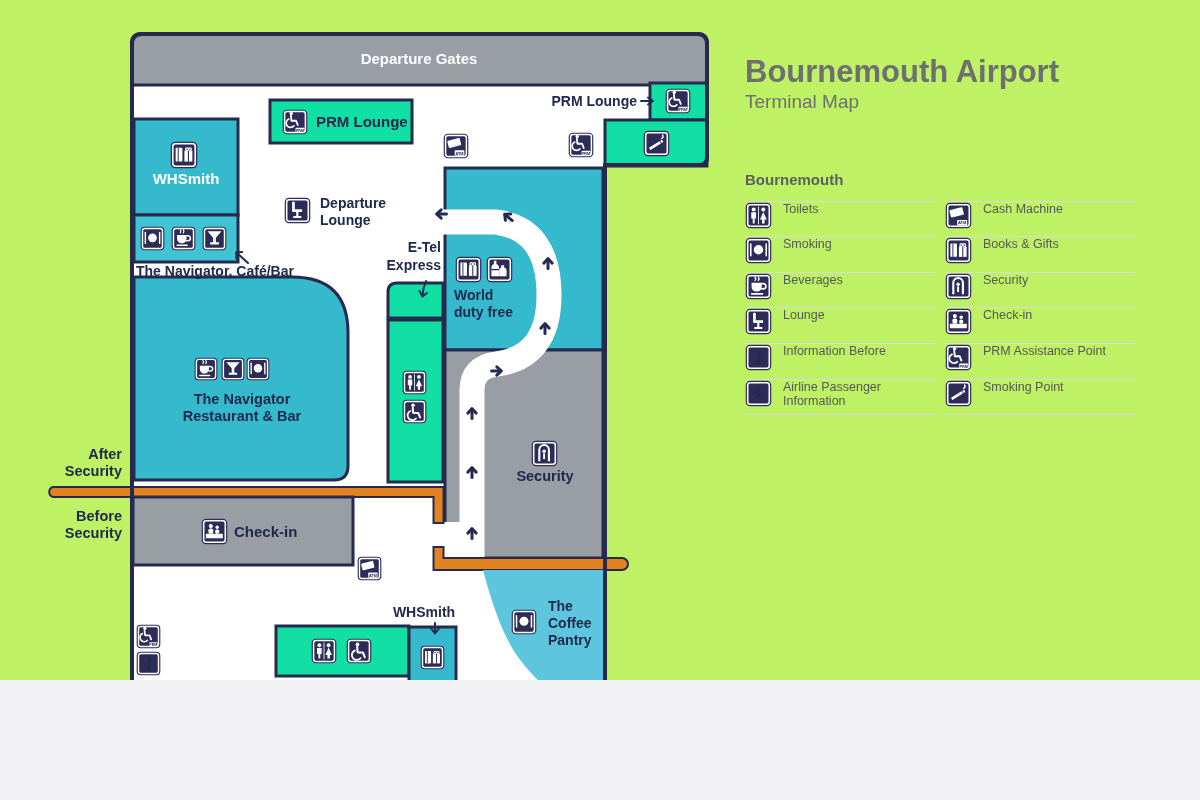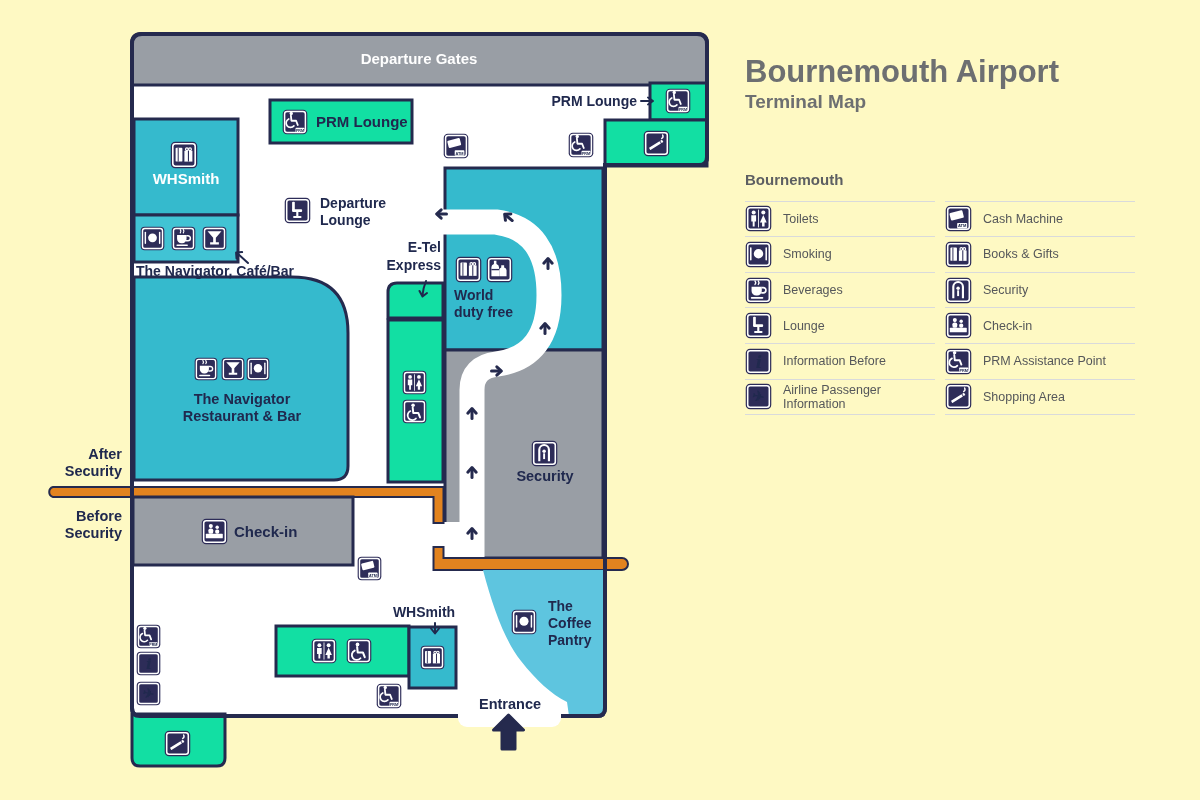--- a/index.html
+++ b/index.html
@@ -1,29 +1,29 @@
 <!DOCTYPE html>
 <html><head>
 <meta charset="utf-8">
 <style>
   html,body{margin:0;padding:0;background:#f1f1f3;}
-  .stage{position:relative;width:1200px;height:800px;background:#fef9c3;overflow:hidden;
+  .stage{position:relative;width:1200px;height:680px;background:#bef264;overflow:hidden;
          font-family:"Liberation Sans",sans-serif;}
   svg{font-family:"Liberation Sans",sans-serif;}
   svg text{fill:#20294e;font-weight:700;}
   .tw{fill:#ffffff;}
   .s14{font-size:14px;} .s145{font-size:14.5px;} .s15{font-size:15px;}
   
   .panel{position:absolute;left:745px;top:56px;width:410px;color:#6d6f71;}
   .panel h1{margin:0;font-size:31px;line-height:1.05;font-weight:700;color:#6d6f71;}
-  .panel h2{margin:2px 0 0 0;font-size:19px;font-weight:700;color:#6d6f71;}
+  .panel h2{margin:2px 0 0 0;font-size:19px;font-weight:400;color:#6d6f71;}
   .fac-head{margin-top:58px;font-size:15px;font-weight:700;color:#5d5f62;}
   .legend{display:flex;gap:10px;margin-top:13px;}
   .lcol{width:190px;}
-  .lrow{display:flex;align-items:center;gap:11px;height:34.6px;border-top:1px solid #d9dadb;}
+  .lrow{display:flex;align-items:flex-start;gap:11px;height:34.6px;border-top:1px solid #d9dadb;}
   .lrow.last{border-bottom:1px solid #d9dadb;}
   .li{width:27px;height:27px;flex:0 0 27px;}
   .ll{font-size:12.5px;color:#55575a;font-weight:400;}
 </style>
 </head>
 <body>
 
 <div class="stage">
 
 <svg width="1200" height="800" viewBox="0 0 1200 800">
@@ -346,19 +346,19 @@
       <div class="lrow">
             <svg class="li" viewBox="0 0 28 28">
               <use href="#i-prm"></use>
             </svg>
             <span class="ll">PRM Assistance Point</span>
           </div>
       <div class="lrow last">
             <svg class="li" viewBox="0 0 28 28">
               <use href="#i-smoking"></use>
             </svg>
-            <span class="ll">Shopping Area</span>
+            <span class="ll">Smoking Point</span>
           </div>
     </div>
   </div>
 </div>
 
 </div>
 
 </body></html>

